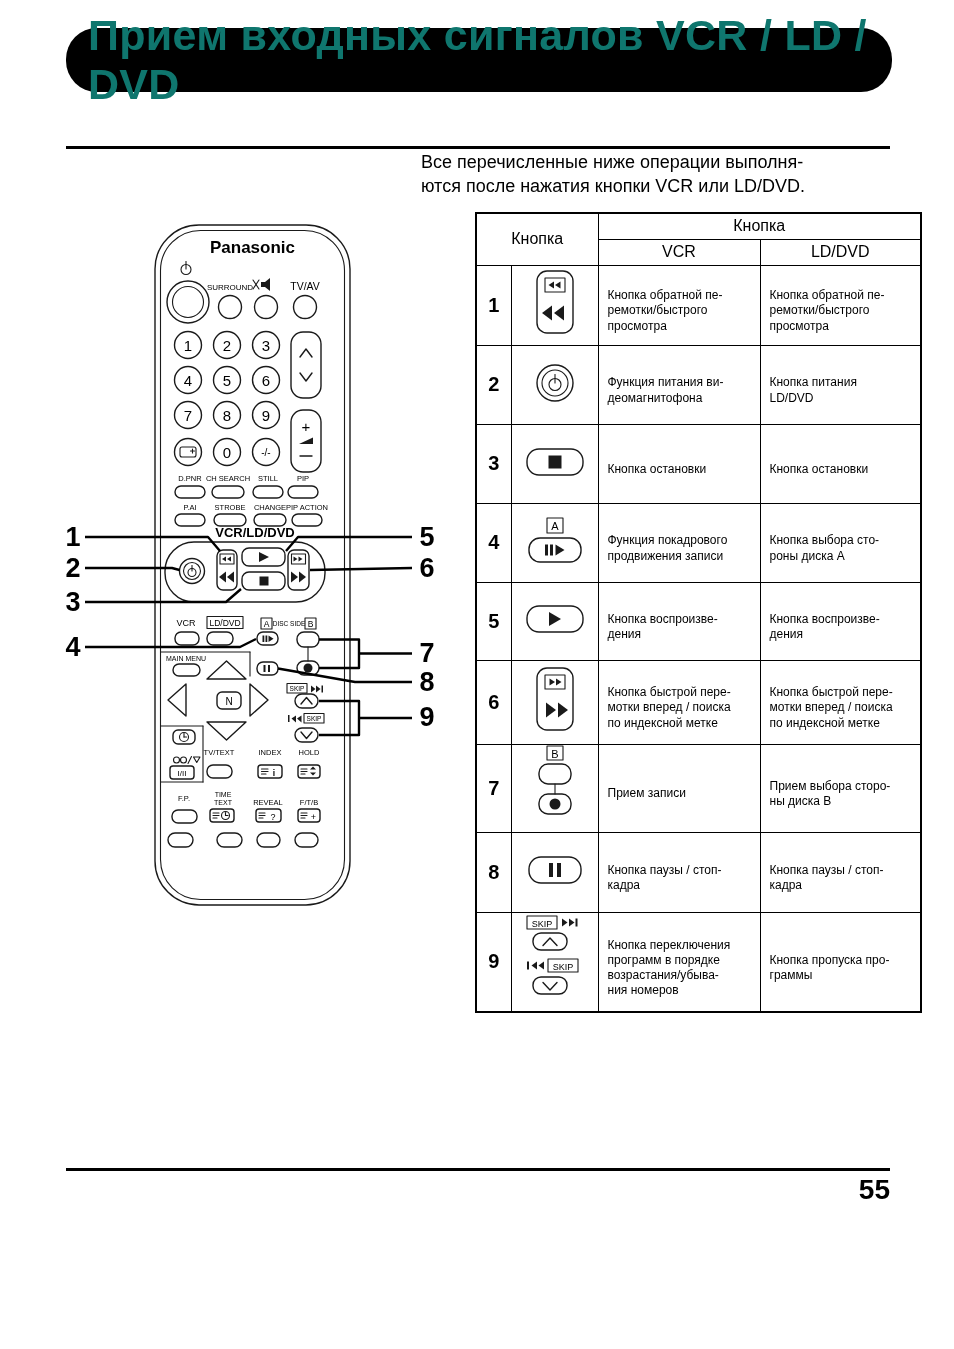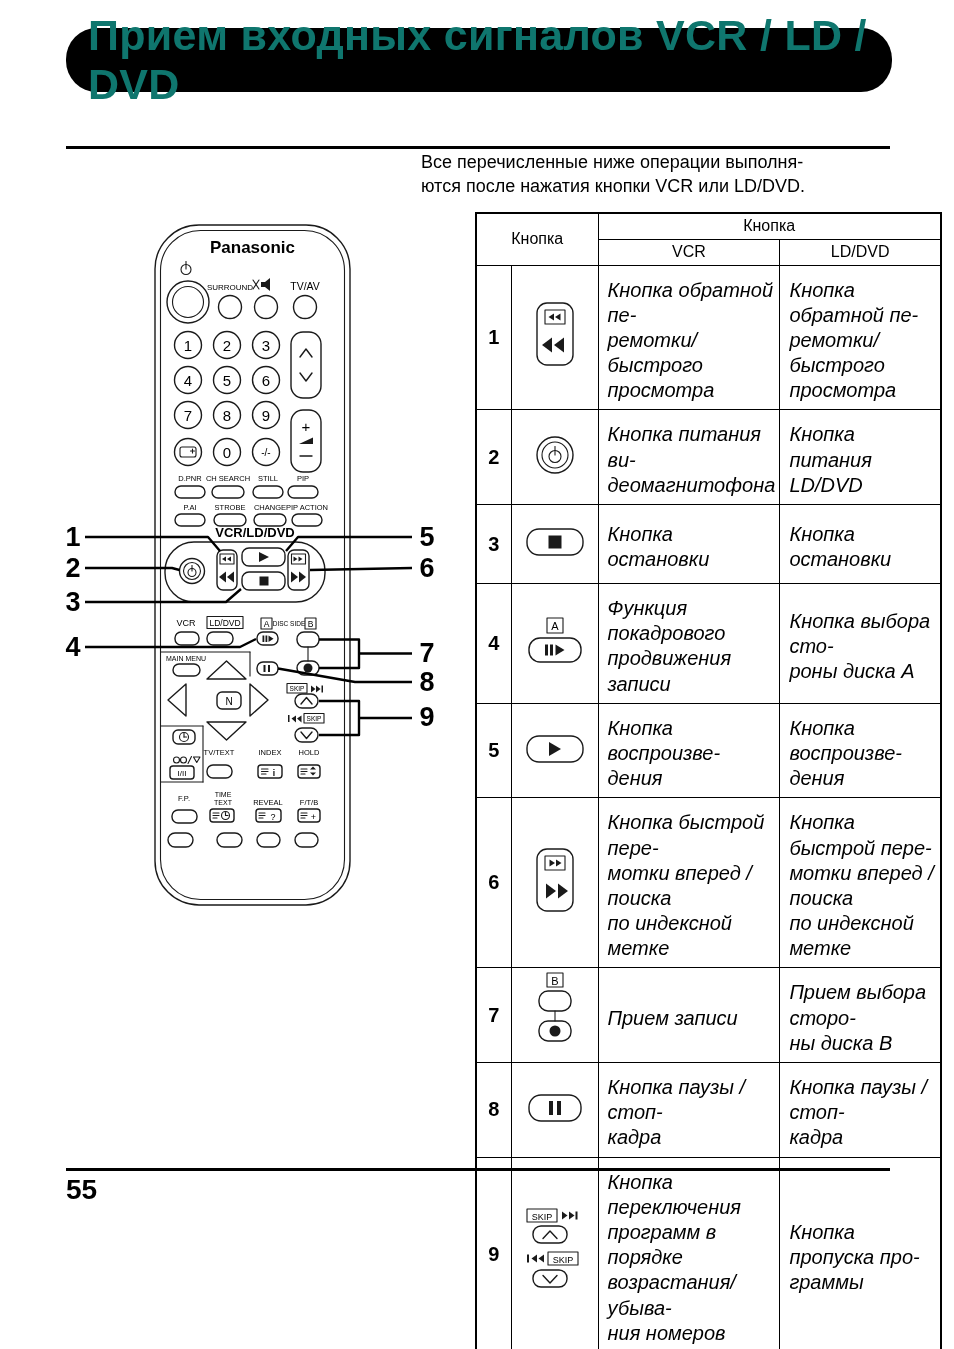--- a/index.html
+++ b/index.html
@@ -28,25 +28,25 @@
   .callout-num { font-size:27px; font-weight:bold; }
   .func-table {
     position:absolute; left:443px; top:212px; border-collapse:collapse;
     table-layout:fixed; border:2.5px solid #000;margin-left:32px;
   }
   .func-table th, .func-table td { border:1.5px solid #000; padding:0; }
   .func-table th { font-weight:normal; font-size:16px; text-align:center; }
   td.num  { font-weight:bold; font-size:20px; text-align:center; vertical-align:middle; }
   td.icon { text-align:center; vertical-align:middle; }
   td.desc {
-    font-size:20px; line-height:1.26; padding:12px 4px 6px 9px;
-    vertical-align:middle; white-space:pre-line;font-style:italic;
+    font-size:12px; line-height:1.26; padding:18px 4px 6px 9px;
+    vertical-align:middle; white-space:pre-line;
   }
   .footer-rule { position:absolute; left:66px; top:1168px; width:824px; height:2.5px; background:#000; }
-  .page-num { position:absolute; left:66px; top:1174px; width:824px; text-align:left; font-size:28px; font-weight:bold; }
+  .page-num { position:absolute; left:66px; top:1174px; width:824px; text-align:right; font-size:28px; font-weight:bold; }
 </style>
 </head>
 <body>
 
 <div class="page">
 
   <div class="title-bar">Прием входных сигналов VCR / LD / DVD</div>
   <div class="rule"></div>
   <div class="intro">Все перечисленные ниже операции выполня-
 ются после нажатия кнопки VCR или LD/DVD.</div>
@@ -391,21 +391,21 @@
       <tr style="height:79px">
         <td class="num">2</td>
         <td class="icon">
           <svg width="48" height="48" viewBox="0 0 48 48">
             <circle class="s" cx="24" cy="24" r="18"></circle>
             <circle class="s2" cx="24" cy="24" r="13"></circle>
             <circle class="s2" cx="24" cy="25.5" r="6"></circle>
             <line class="s2" x1="24" y1="15.5" x2="24" y2="24"></line>
           </svg>
         </td>
-        <td class="desc">Кнопка питания ви-
+        <td class="desc">Функция питания ви-
 деомагнитофона</td>
         <td class="desc">Кнопка питания
 LD/DVD</td>
       </tr>
       <tr style="height:79px">
         <td class="num">3</td>
         <td class="icon">
           <svg width="62" height="34" viewBox="0 0 62 34">
             <rect class="s" x="3" y="4" width="56" height="26" rx="12"></rect>
             <rect class="f" x="24.5" y="10.5" width="13" height="13"></rect>

